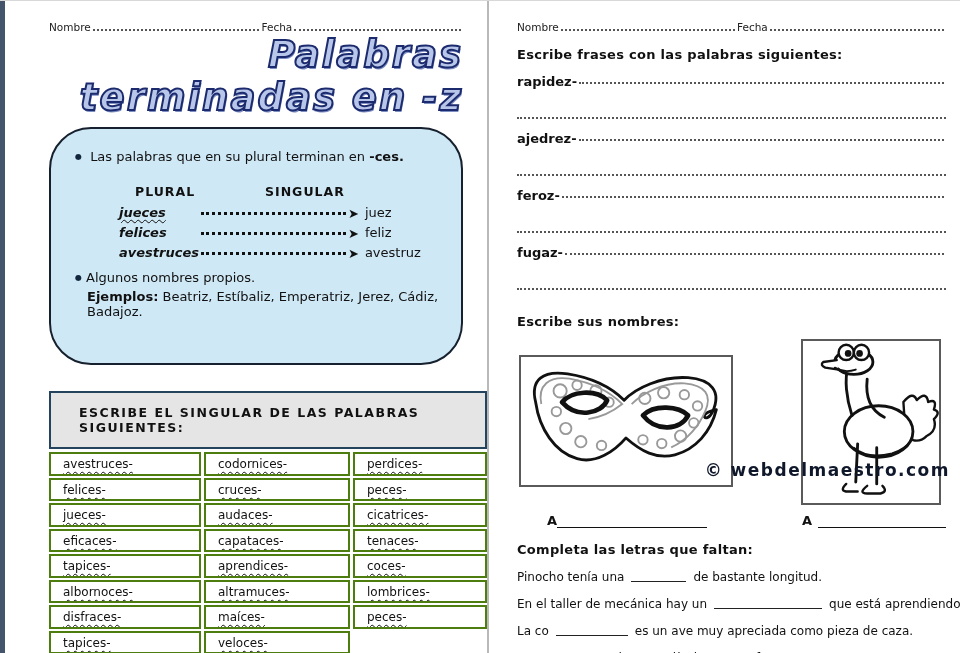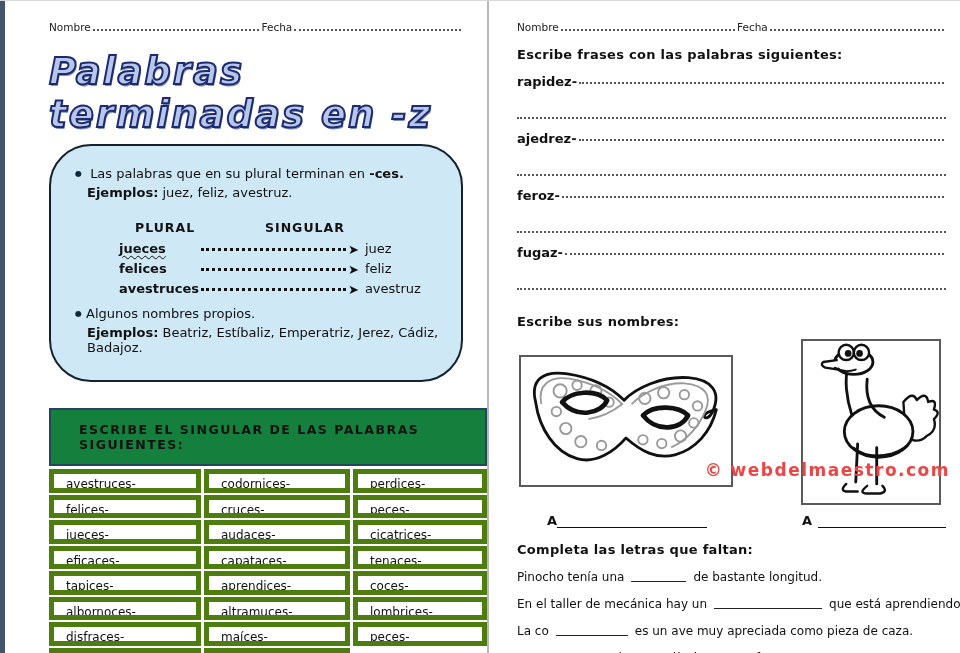--- a/index.html
+++ b/index.html
@@ -15,54 +15,54 @@
   .page-right { left:489px; width:471px; padding:20px 14px 0 28px; }
 
   
   .nf-row { display:flex; align-items:flex-end; font-size:10.5px; color:#222; }
   .nf-row .lbl { white-space:nowrap; }
   .leader { flex:1 1 auto; border-bottom:2px dotted #555; margin:0 2px 2px 2px; height:10px; }
   .leader.full { display:block; width:100%; margin:0 0 2px 0; }
 
   
   .big-title {
-    text-align:left; margin-top:17px;
+    text-align:right; margin-top:0;
     font-size:37px; font-weight:bold; font-style:italic; letter-spacing:2px;
     color:#b8c6ea; -webkit-text-stroke:2px #1c2b6e;
     text-shadow:1px 2px 0 #7e8fc4;
   }
 
   
   .rule-box {
     margin-top:8px; width:414px; height:238px;
     background:#cfe8f5; border:2px solid #16202e; border-radius:42px;
     padding:20px 18px 0 24px; font-size:13px;
   }
   .rule-line { margin-bottom:4px; }
   .b { font-weight:bold; }
   .bullet::before { content:"●"; font-size:8px; vertical-align:2px; margin-right:4px; color:#12263e; }
   .ej { padding-left:12px; margin-bottom:6px; }
   .ps-head { display:flex; margin:20px 0 6px 0; font-weight:bold; letter-spacing:1px; font-size:12.5px; }
   .ps-head .ph { width:190px; padding-left:60px; }
   .ps-row { display:flex; align-items:flex-end; margin-bottom:5px; font-size:13px; }
-  .ps-row .plural { width:118px; padding-left:44px; font-weight:bold; }
+  .ps-row .plural { width:118px; padding-left:44px; font-style:italic; font-weight:bold; }
   .ps-row:first-child .plural span { text-decoration:underline; text-decoration-style:wavy; text-decoration-thickness:1px; text-underline-offset:2px; }
   .dotarrow { width:145px; border-bottom:3px dotted #111; margin:0 2px 5px 8px; }
   .arrowhead { font-size:13px; font-weight:bold; margin-right:6px; line-height:1; }
   .props { margin-top:10px; }
 
   
   .tbl-header {
     margin-top:26px; width:438px; border:2px solid #24435f;
     font-weight:bold; font-size:12.5px; letter-spacing:1.5px;
-    padding:12px 4px 12px 28px; background:#15803d;
+    padding:12px 4px 12px 28px; background:#e5e5e5;
   }
   .tbl { margin-top:3px; width:438px; display:grid; grid-template-columns:152px 146px 134px; column-gap:3px; row-gap:2px; }
   .cell {
-    border:5px solid #4d7c0f; height:23.5px; line-height:20px;
+    border:2px solid #4d7c0f; height:23.5px; line-height:20px;
     font-size:12px; padding-left:12px; background:#fff; overflow:hidden;
   }
   .cell span { text-decoration:underline; text-decoration-style:wavy; text-decoration-thickness:1px; text-underline-offset:3px; }
 
   
   .section-title { font-weight:bold; font-size:13px; margin-top:14px; letter-spacing:0.3px; }
   .word-block { margin-top:12px; }
   .word-line { display:flex; align-items:flex-start; font-size:13px; }
   .word-line .w { font-weight:bold; white-space:nowrap; }
   .word-block .leader.full { margin-top:20px; }
@@ -79,21 +79,21 @@
   .a-item:nth-child(1) .aline { width:150px; }
   .a-item:nth-child(2) { margin-left:95px; }
   .a-item:nth-child(2) .aline { width:128px; margin-left:6px; }
 
   .sentences { margin-top:8px; }
   .sentence { font-size:12px; margin-top:13px; white-space:nowrap; }
   .blank { display:inline-block; border-bottom:1.5px solid #222; height:10px; margin:0 7px -1px 7px; }
 
   .footer {
     position:absolute; right:10px; bottom:6px;
-    font-weight:bold; font-size:17px; letter-spacing:1.5px; color:#ef4444;
+    font-weight:bold; font-size:17px; letter-spacing:1.5px; color:#0f172a;
     font-family:"DejaVu Sans","Liberation Sans",sans-serif;
   }
 </style>
 </head>
 <body>
 
 <div class="left-edge"></div>
 <div class="page-divider"></div>
 
 <div class="page page-left">
@@ -103,23 +103,20 @@
     <span class="leader" style="max-width:218px"></span>
     <span class="lbl">Fecha</span>
     <span class="leader"></span>
   </div>
 
   <div class="big-title">Palabras terminadas en -z</div>
 
   <div class="rule-box">
     <div class="rule-line bullet">
       <span>Las palabras que en su plural terminan en </span><span class="b">-ces.</span>
-    </div>
-    <div class="ej">
-      <span class="b">Ejemplos:</span><span> juez, feliz, avestruz.</span>
     </div>
     <div class="ps-head">
       <span class="ph">PLURAL</span>
       <span>SINGULAR</span>
     </div>
     <div id="pairs-container">
         <div class="ps-row">
           <span class="plural"><span>jueces</span></span>
           <span class="dotarrow"></span>
           <span class="arrowhead">➤</span>

